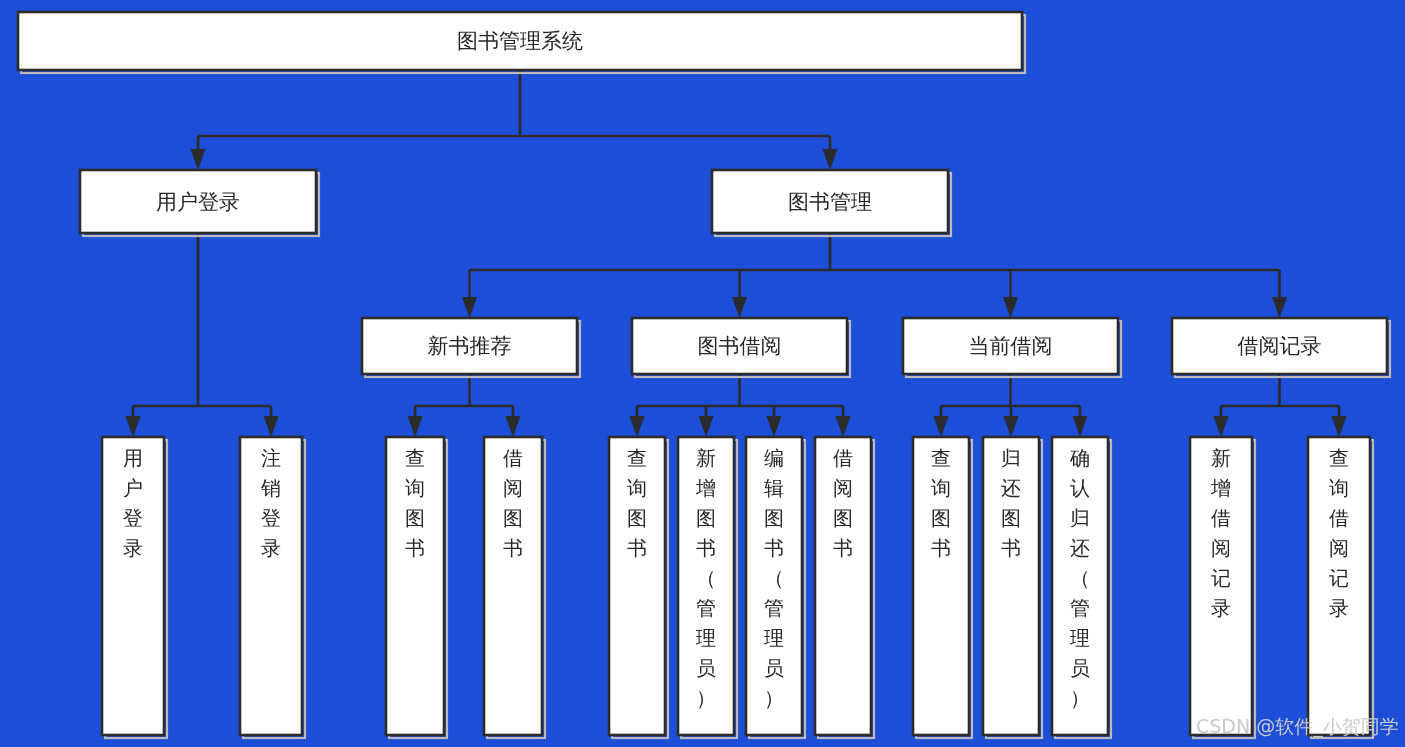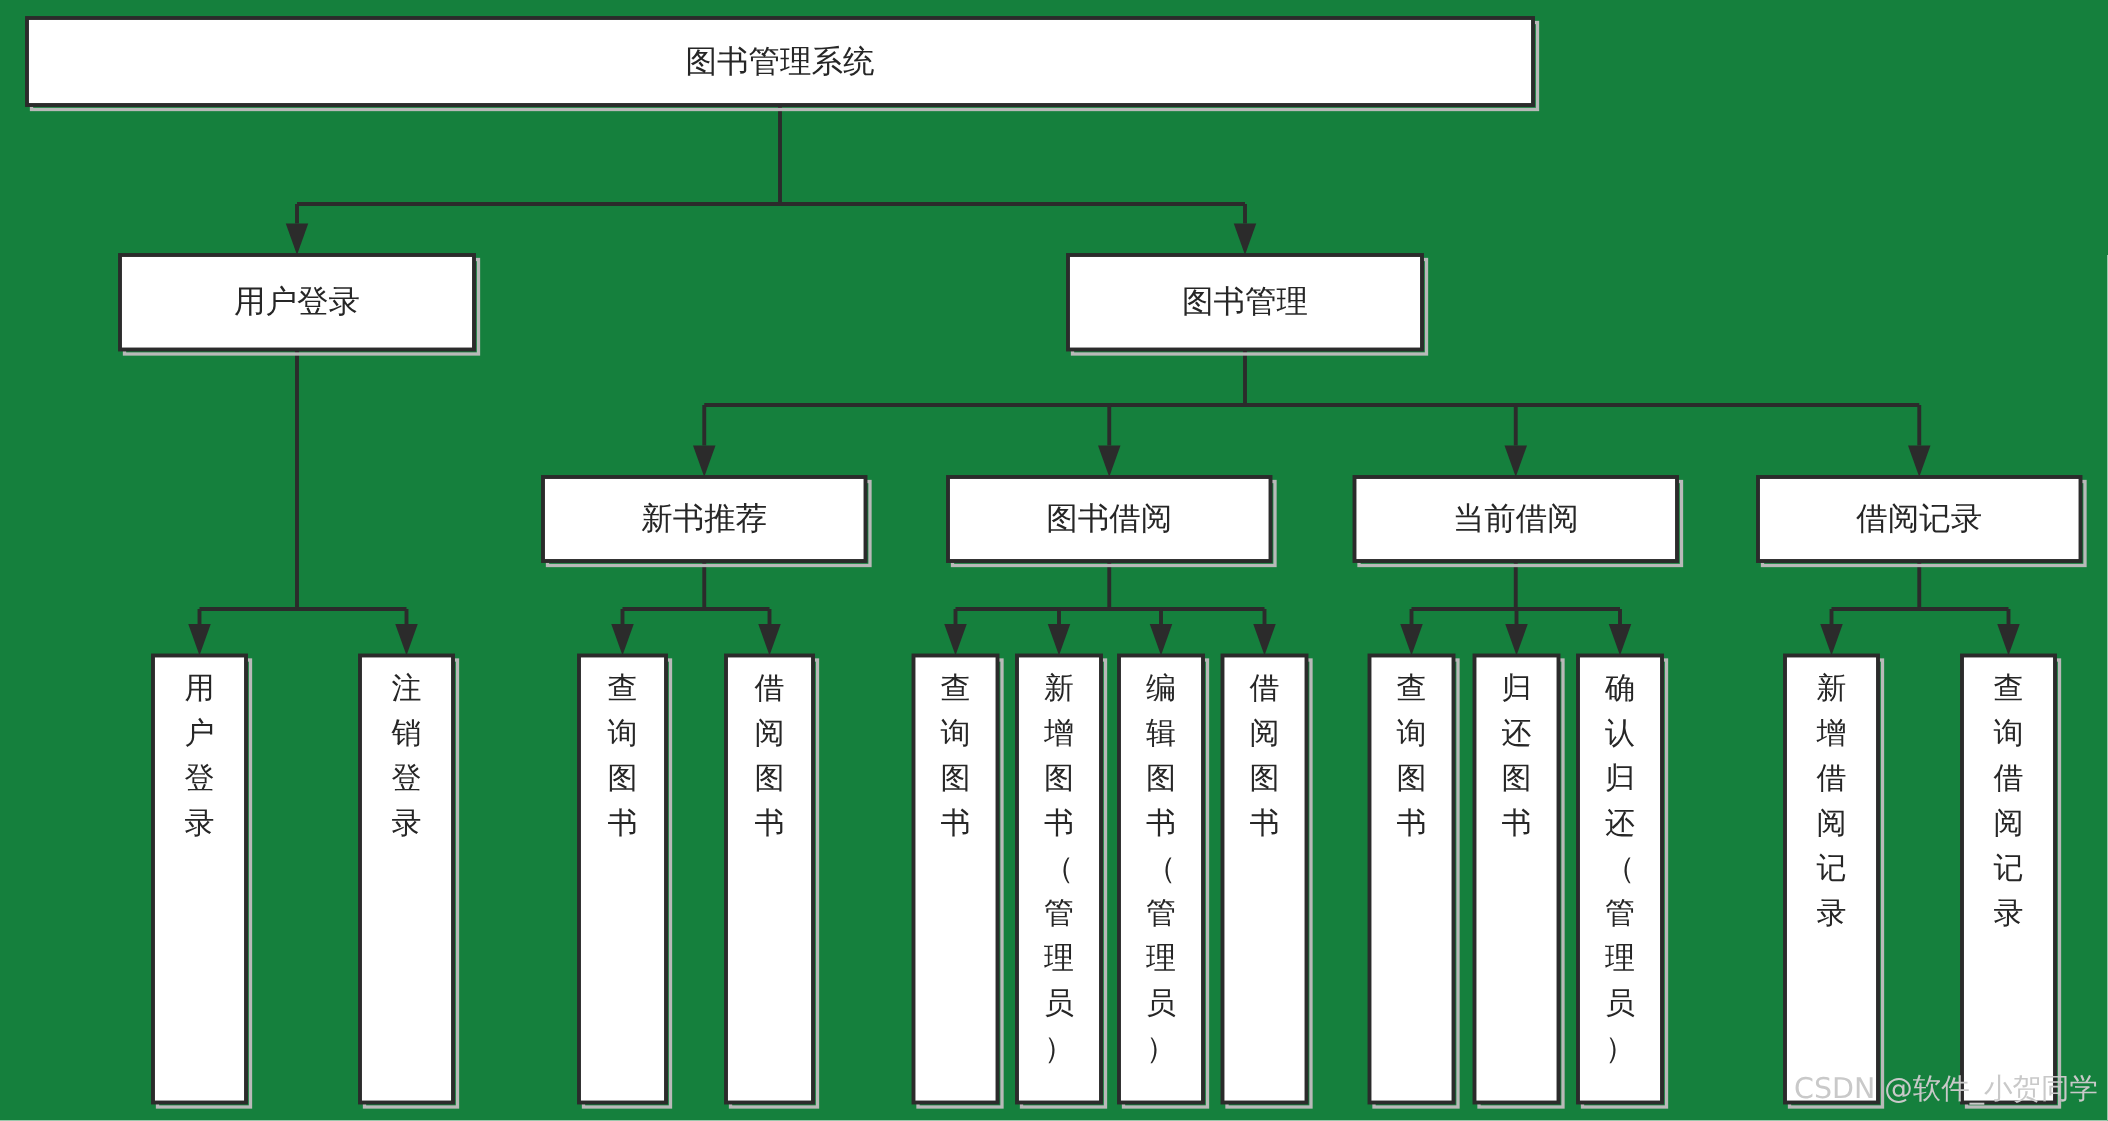--- a/index.html
+++ b/index.html
@@ -10,21 +10,21 @@
   body {
     width: 1405px;
     height: 747px;
     font-family: "DejaVu Sans", "Liberation Sans", sans-serif;
     overflow: hidden;
   }
   #diagram-root {
     position: relative;
     width: 1405px;
     height: 747px;
-    background: #15803d;
+    background: #1d4ed8;
   }
   svg#diagram-svg {
     position: absolute;
     left: 0;
     top: 0;
     width: 1405px;
     height: 747px;
     display: block;
   }
   .node-box {

